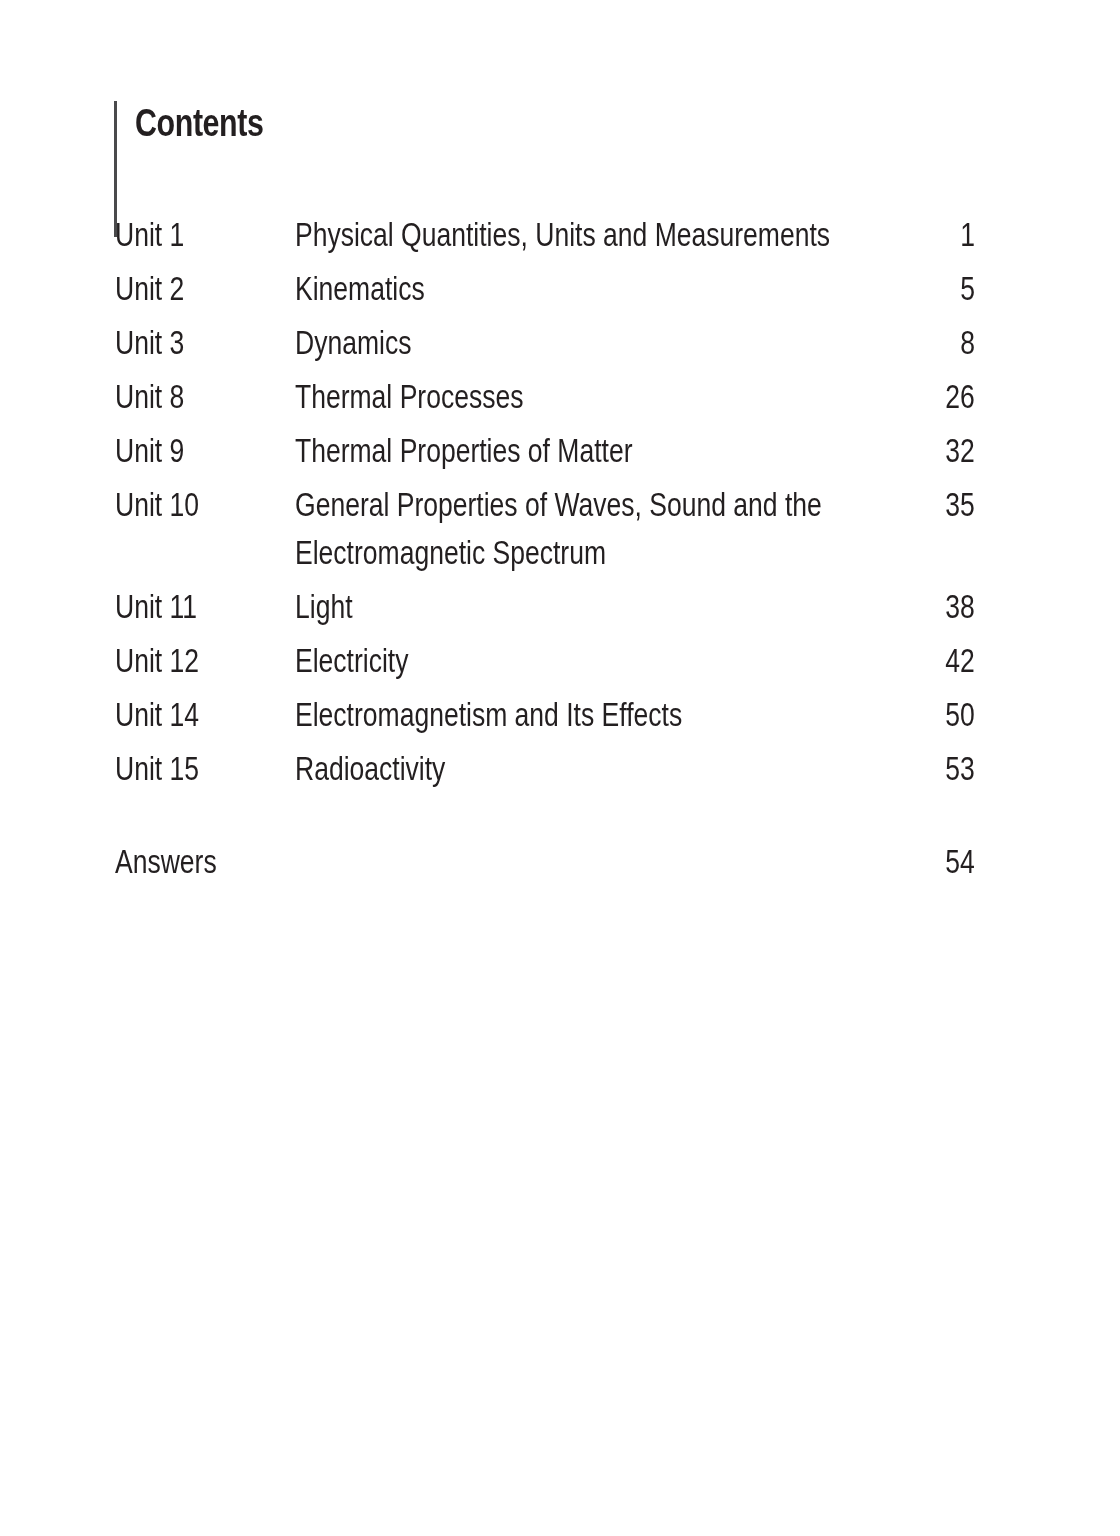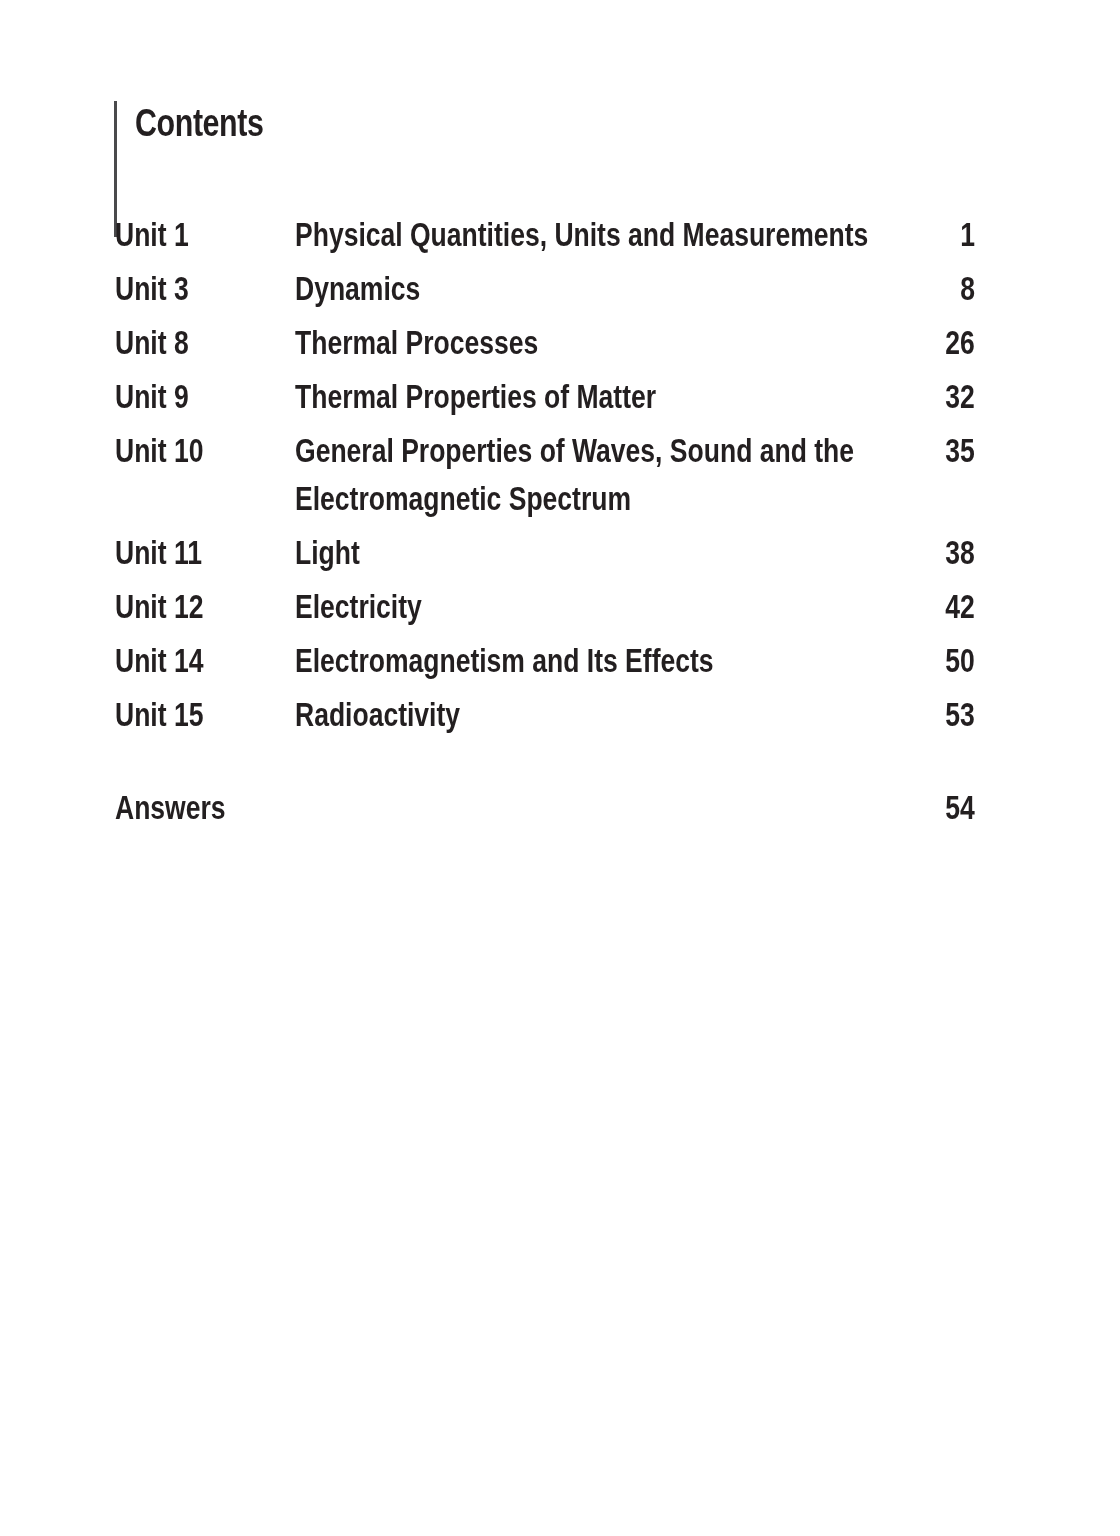--- a/index.html
+++ b/index.html
@@ -29,21 +29,21 @@
     font-size:38px;line-height:44px;font-weight:700;
     letter-spacing:-0.5px;
     transform:scaleX(0.80);transform-origin:left top;
     white-space:nowrap;
   }
 
   .toc{
     position:relative;
     margin:65px 16px 0 115px;
     width:860px;
-    font-size:34px;font-weight:700;line-height:48px;
+    font-size:34px;font-weight:400;line-height:48px;
   }
   .toc-row{
     position:relative;
     padding-left:180px;
     min-height:48px;
     margin-bottom:6px;
   }
   .unit-label{
     position:absolute;left:0;top:0;
     display:inline-block;white-space:nowrap;
@@ -74,20 +74,25 @@
   <h1 class="page-title">Contents</h1>
 
   <div class="toc" id="toc-list">
 
   <div class="toc-row">
     <span class="unit-label">Unit 1</span>
     <span class="unit-title">Physical Quantities, Units and Measurements</span>
     <span class="page-num">1</span>
   </div>
 
+  <div class="toc-row">
+    <span class="unit-label">Unit 2</span>
+    <span class="unit-title">Kinematics</span>
+    <span class="page-num">5</span>
+  </div>
 
   <div class="toc-row">
     <span class="unit-label">Unit 3</span>
     <span class="unit-title">Dynamics</span>
     <span class="page-num">8</span>
   </div>
 
 
 
 

